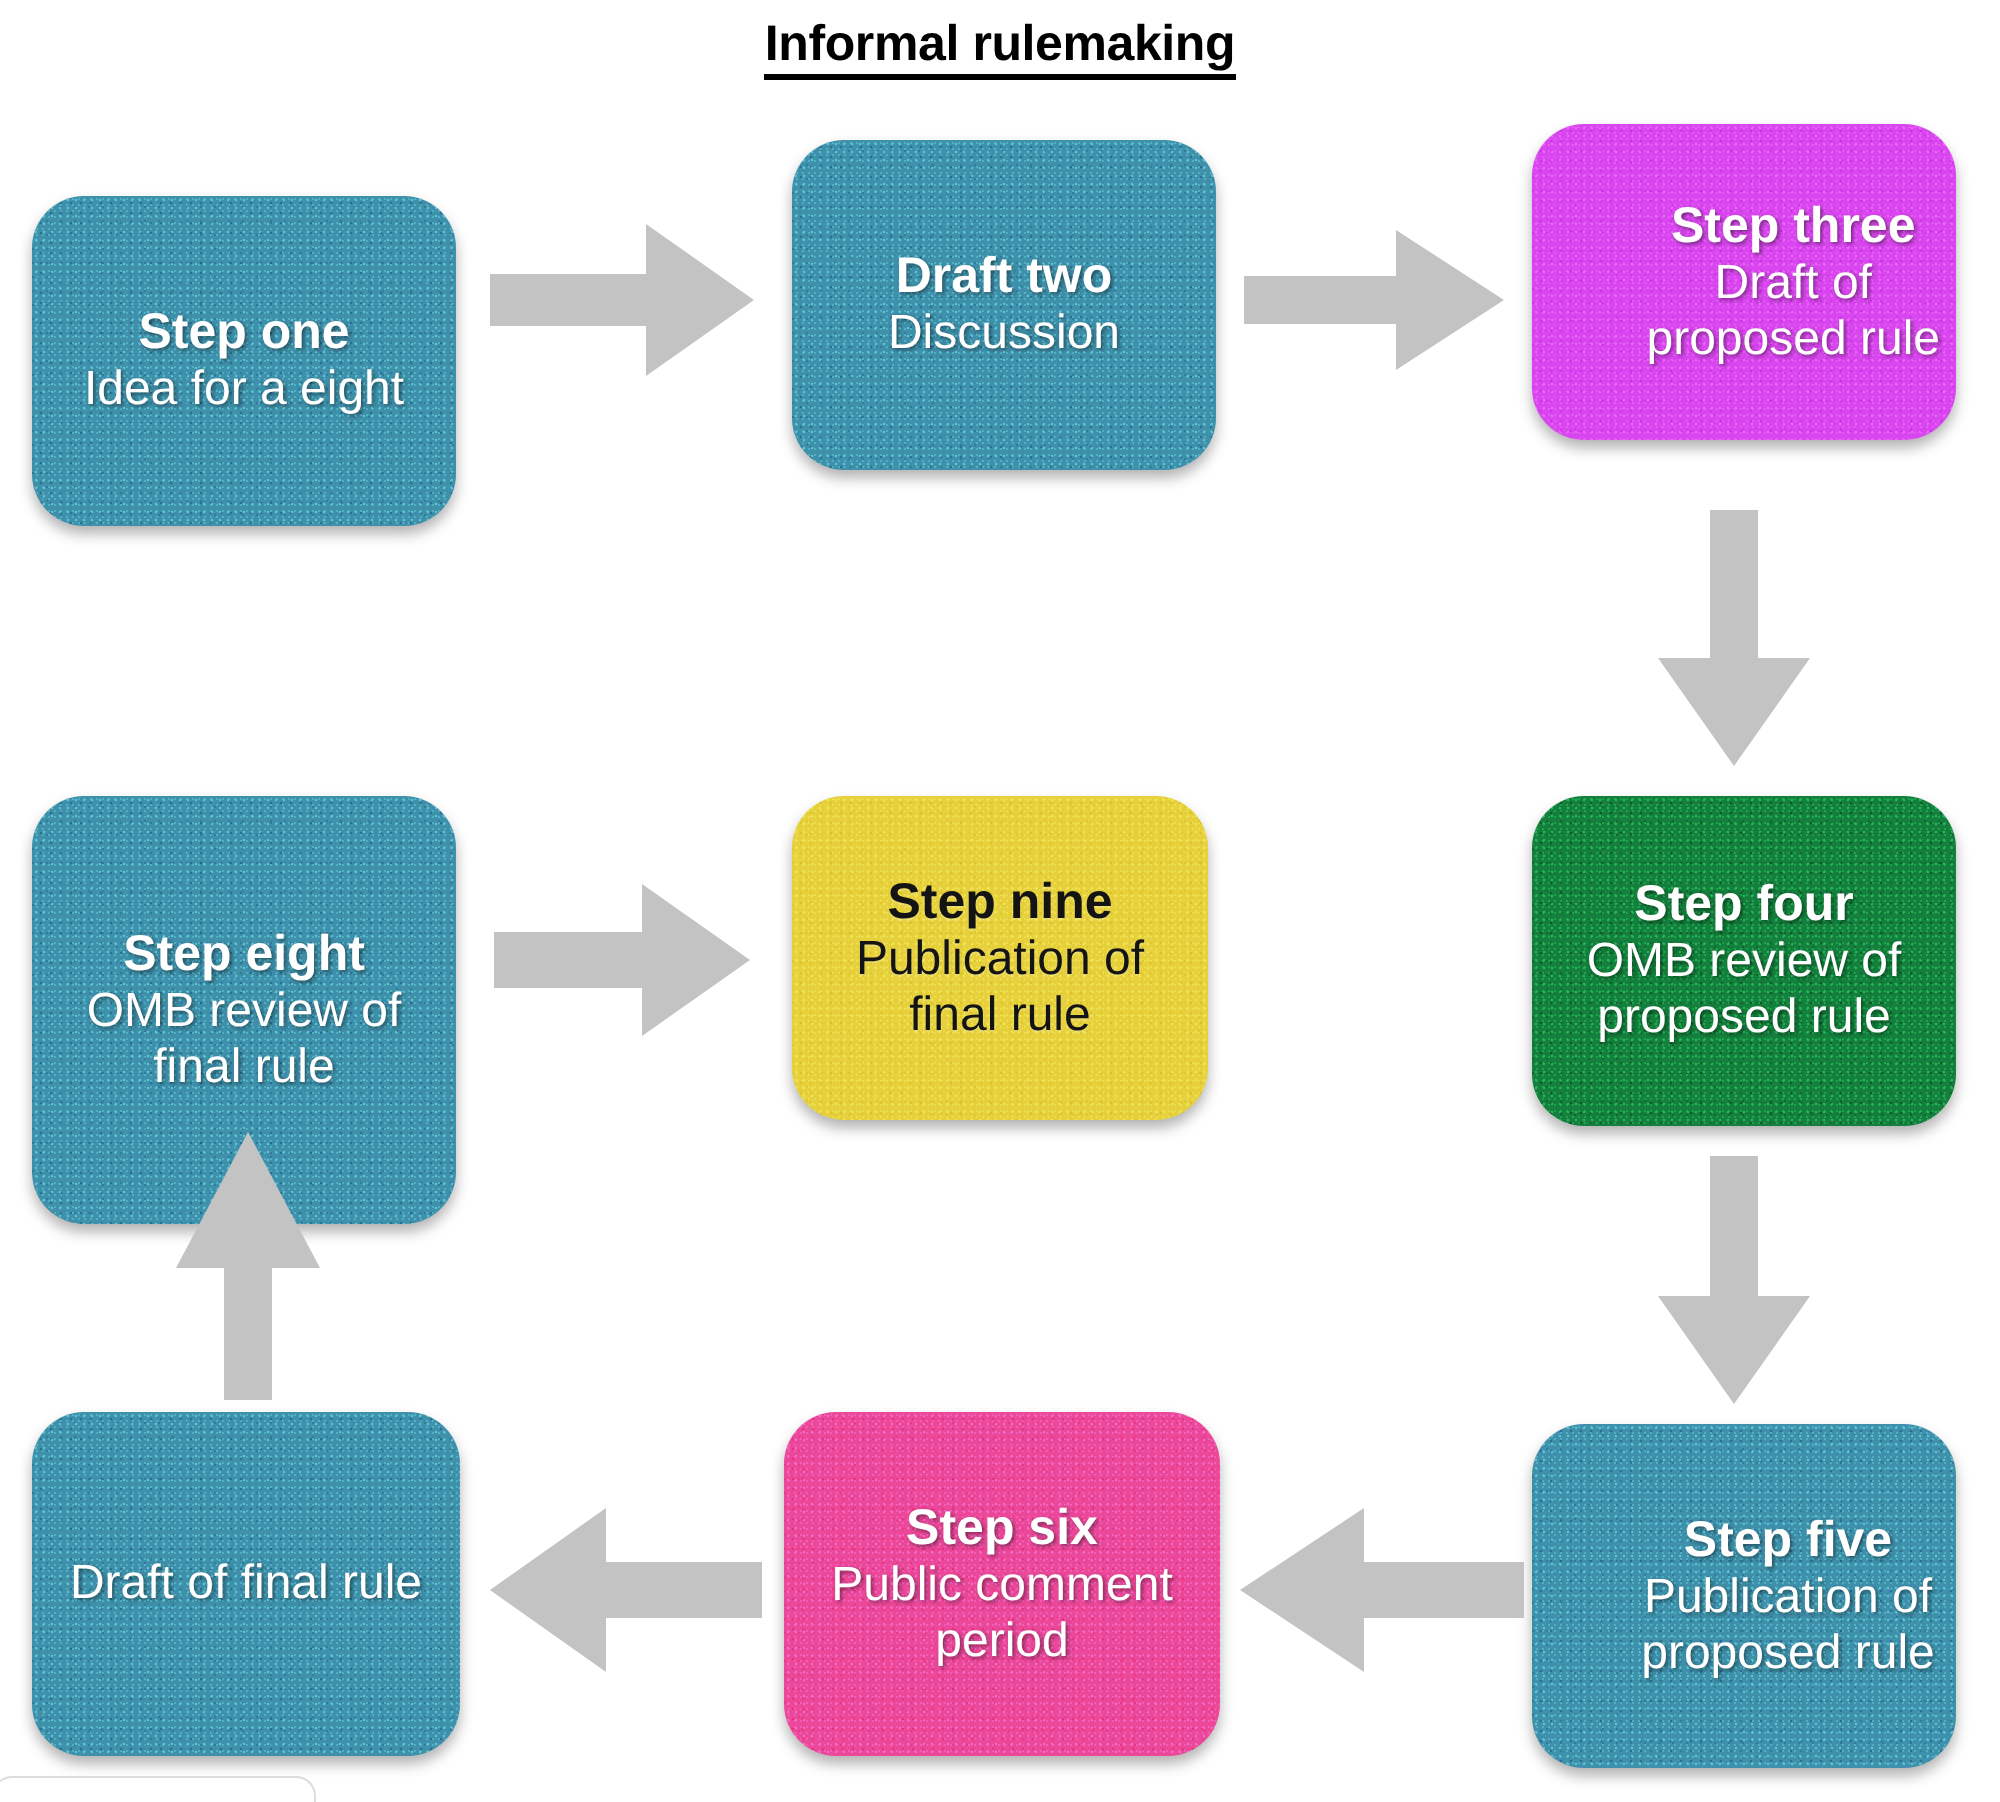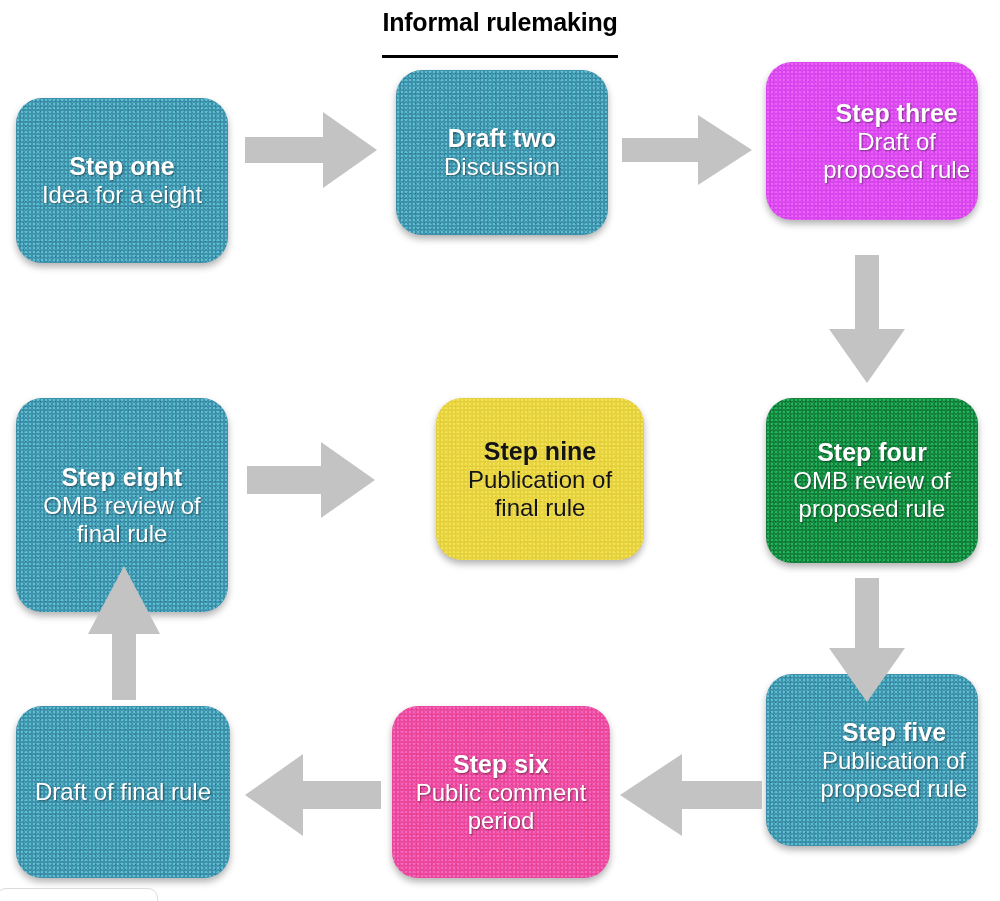--- a/index.html
+++ b/index.html
@@ -27,21 +27,21 @@
     top: 8px;
     width: 1000px;
     text-align: center;
     font-size: 25px;
     font-weight: bold;
     color: #000000;
     letter-spacing: -0.2px;
   }
   #diagram-title span {
     border-bottom: 3px solid #000000;
-    padding-bottom: 19px;
+    padding-bottom: 1px;
   }
 
   
   .step-box {
     position: absolute;
     border-radius: 26px;
     box-sizing: border-box;
     display: flex;
     flex-direction: column;
     align-items: center;
@@ -176,21 +176,21 @@
       <span class="step-desc l2">final rule</span>
     </div>
   </div>
 
   <div class="arrow" style="left:247px; top:440px;">
     <svg width="130" height="80" viewBox="0 0 130 80" aria-hidden="true">
       <polygon class="arrow-fill" points="0,26 74,26 74,2 128,40 74,78 74,54 0,54" fill="#c3c3c3"></polygon>
     </svg>
   </div>
 
-  <div class="step-box yellow" style="left: 396px; top: 398px; width: 208px; height: 162px; background-color: rgb(230, 208, 60); margin-left: 40px;">
+  <div class="step-box yellow" style="left: 396px; top: 398px; width: 208px; height: 162px; background-color: rgb(230, 208, 60);">
     <span class="noise"></span>
     <div class="txt">
       <span class="step-title">Step nine</span>
       <span class="step-desc">Publication of</span>
       <span class="step-desc l2">final rule</span>
     </div>
   </div>
 
   <div class="step-box teal" style="left: 766px; top: 398px; width: 212px; height: 165px; background-color: #15803d;">
     <span class="noise"></span>
@@ -234,21 +234,21 @@
       <span class="step-desc l2">period</span>
     </div>
   </div>
 
   <div class="arrow" style="left:620px; top:752px;">
     <svg width="142" height="86" viewBox="0 0 142 86" aria-hidden="true">
       <polygon class="arrow-fill" points="142,29 62,29 62,2 0,43 62,84 62,57 142,57" fill="#c3c3c3"></polygon>
     </svg>
   </div>
 
-  <div class="step-box teal" style="left: 766px; top: 674px; width: 212px; height: 172px; background-color: rgb(63, 144, 171); padding-left: 44px;">
+  <div class="step-box teal" style="left: 766px; top: 712px; width: 212px; height: 172px; background-color: rgb(63, 144, 171); padding-left: 44px;">
     <span class="noise"></span>
     <div class="txt">
       <span class="step-title">Step five</span>
       <span class="step-desc">Publication of</span>
       <span class="step-desc l2">proposed rule</span>
     </div>
   </div>
 
   <div id="bottom-widget"></div>
 

